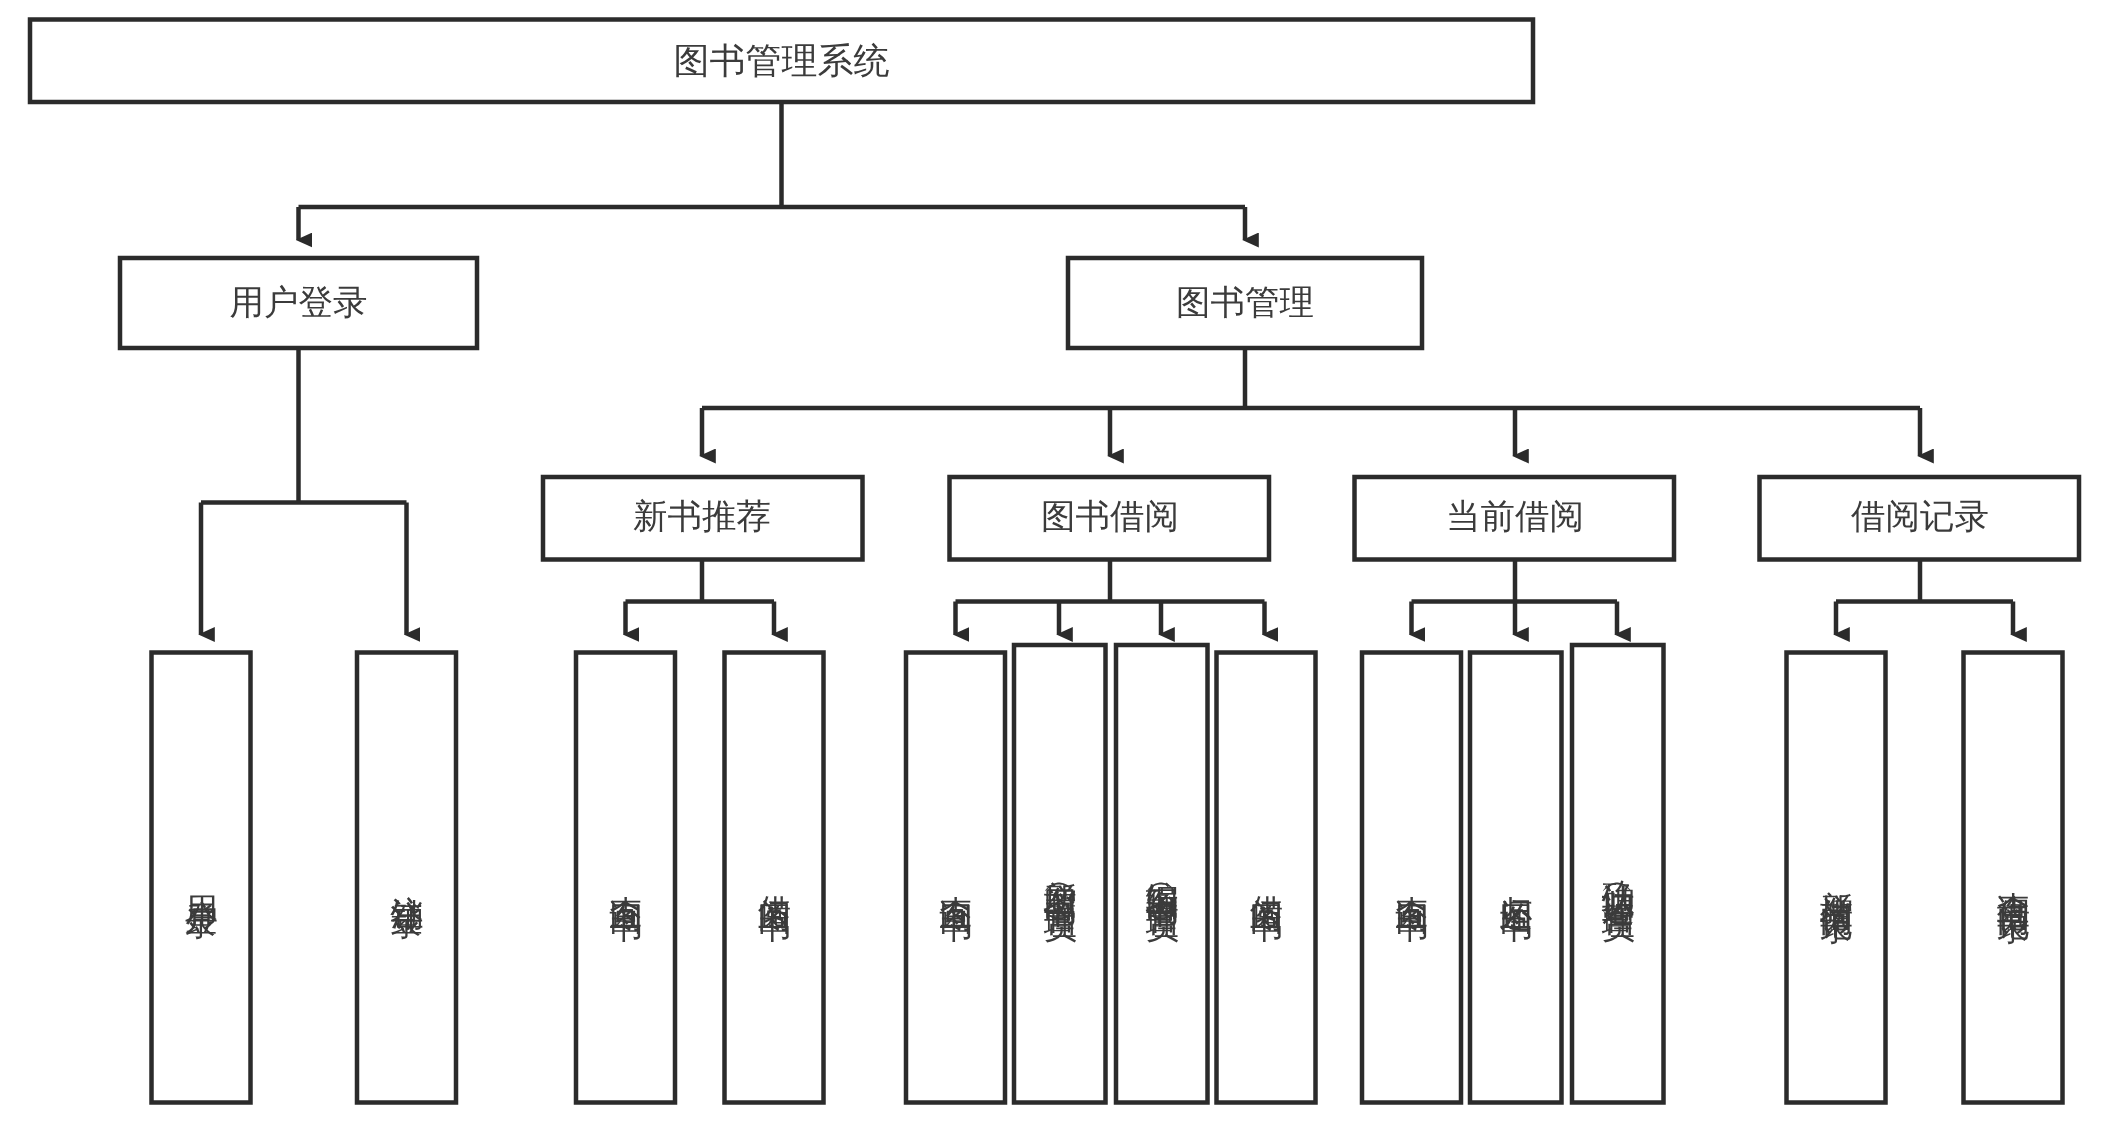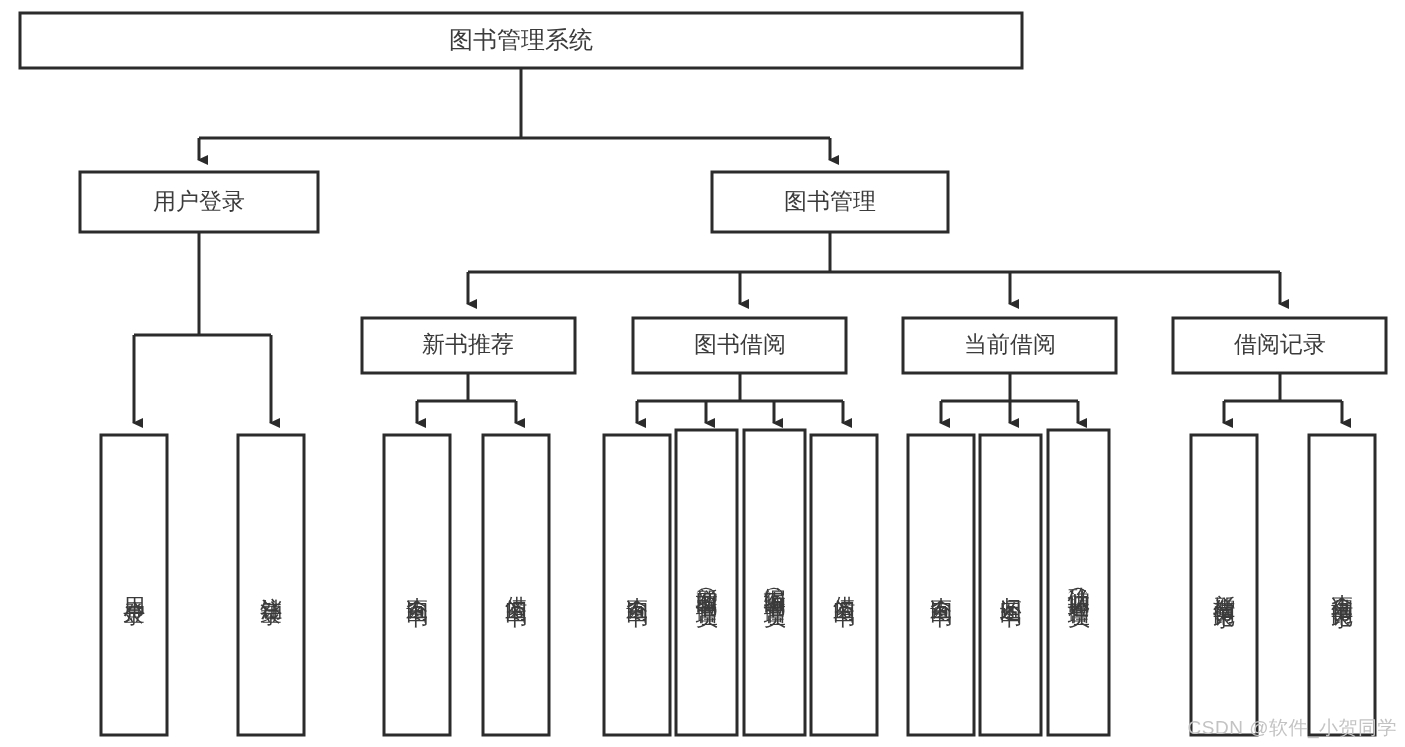--- a/index.html
+++ b/index.html
@@ -194,15 +194,14 @@
   <div class="vlabel" style="left:744px; top:430px; width:61px; height:305px;">编辑图书（管理员）</div>
   <div class="vlabel" style="left:811px; top:435px; width:66px; height:300px;">借阅图书</div>
 
   <div class="vlabel" style="left:908px; top:435px; width:66px; height:300px;">查询图书</div>
   <div class="vlabel" style="left:980px; top:435px; width:61px; height:300px;">归还图书</div>
   <div class="vlabel" style="left:1048px; top:430px; width:61px; height:305px;">确认归还（管理员）</div>
 
   <div class="vlabel" style="left:1191px; top:435px; width:66px; height:300px;">新增借阅记录</div>
   <div class="vlabel" style="left:1309px; top:435px; width:66px; height:300px;">查询借阅记录</div>
 
-  <div class="watermark">CSDN @软件_小贺同学</div>
 
 </div>
 
 </body></html>

